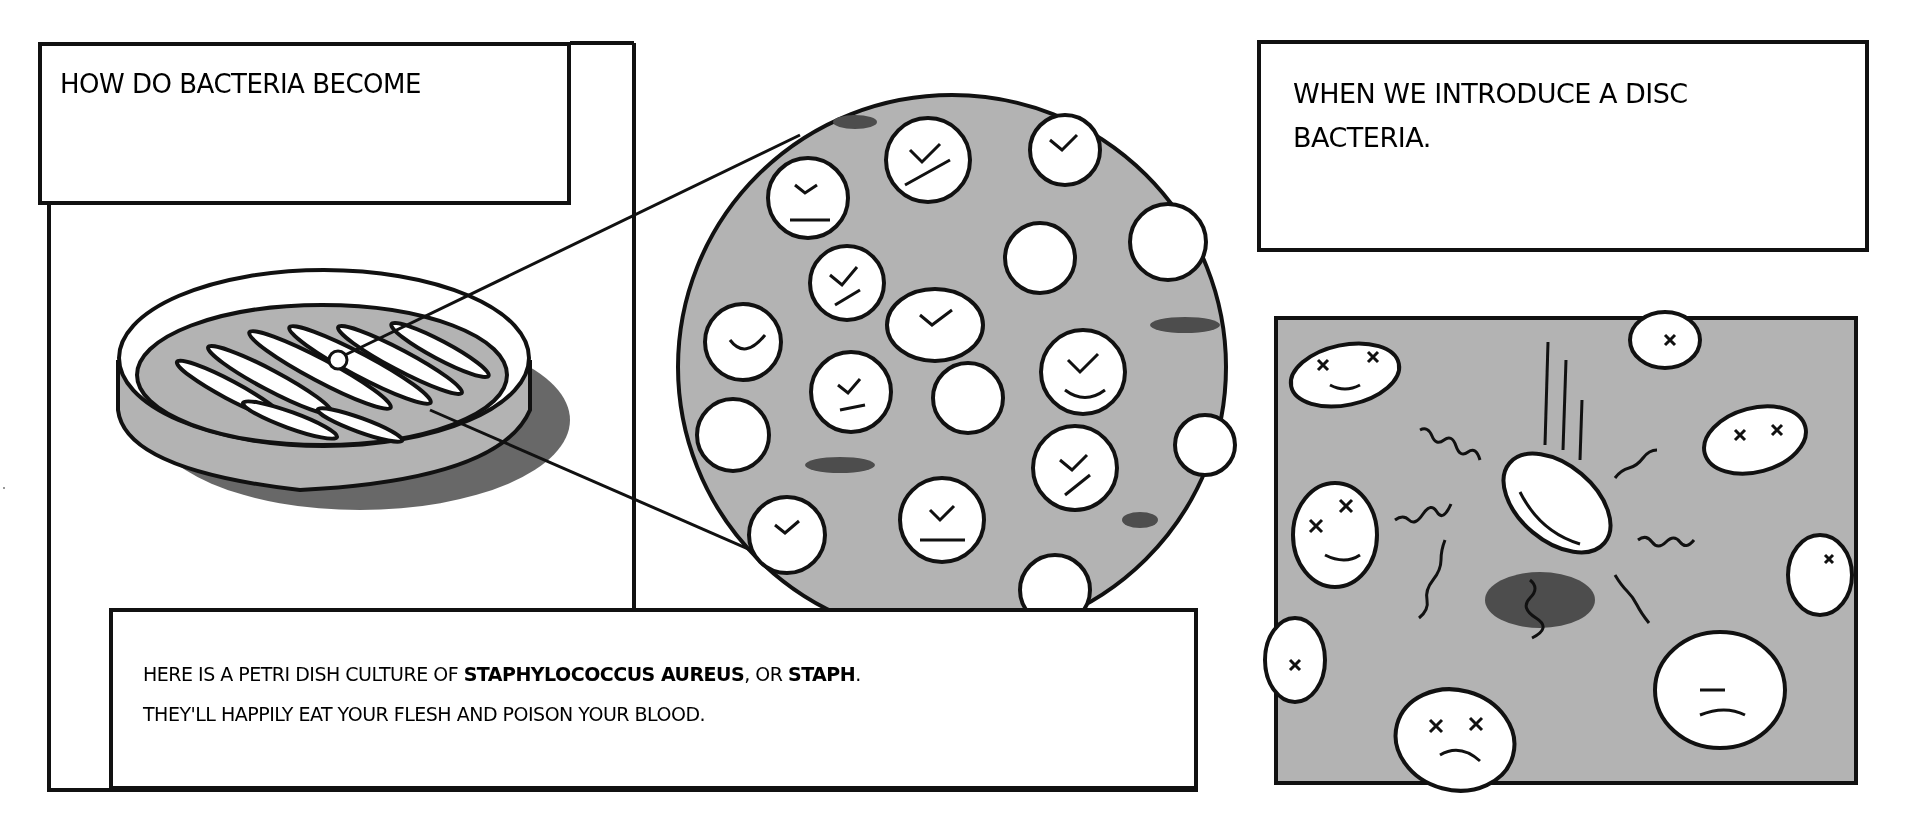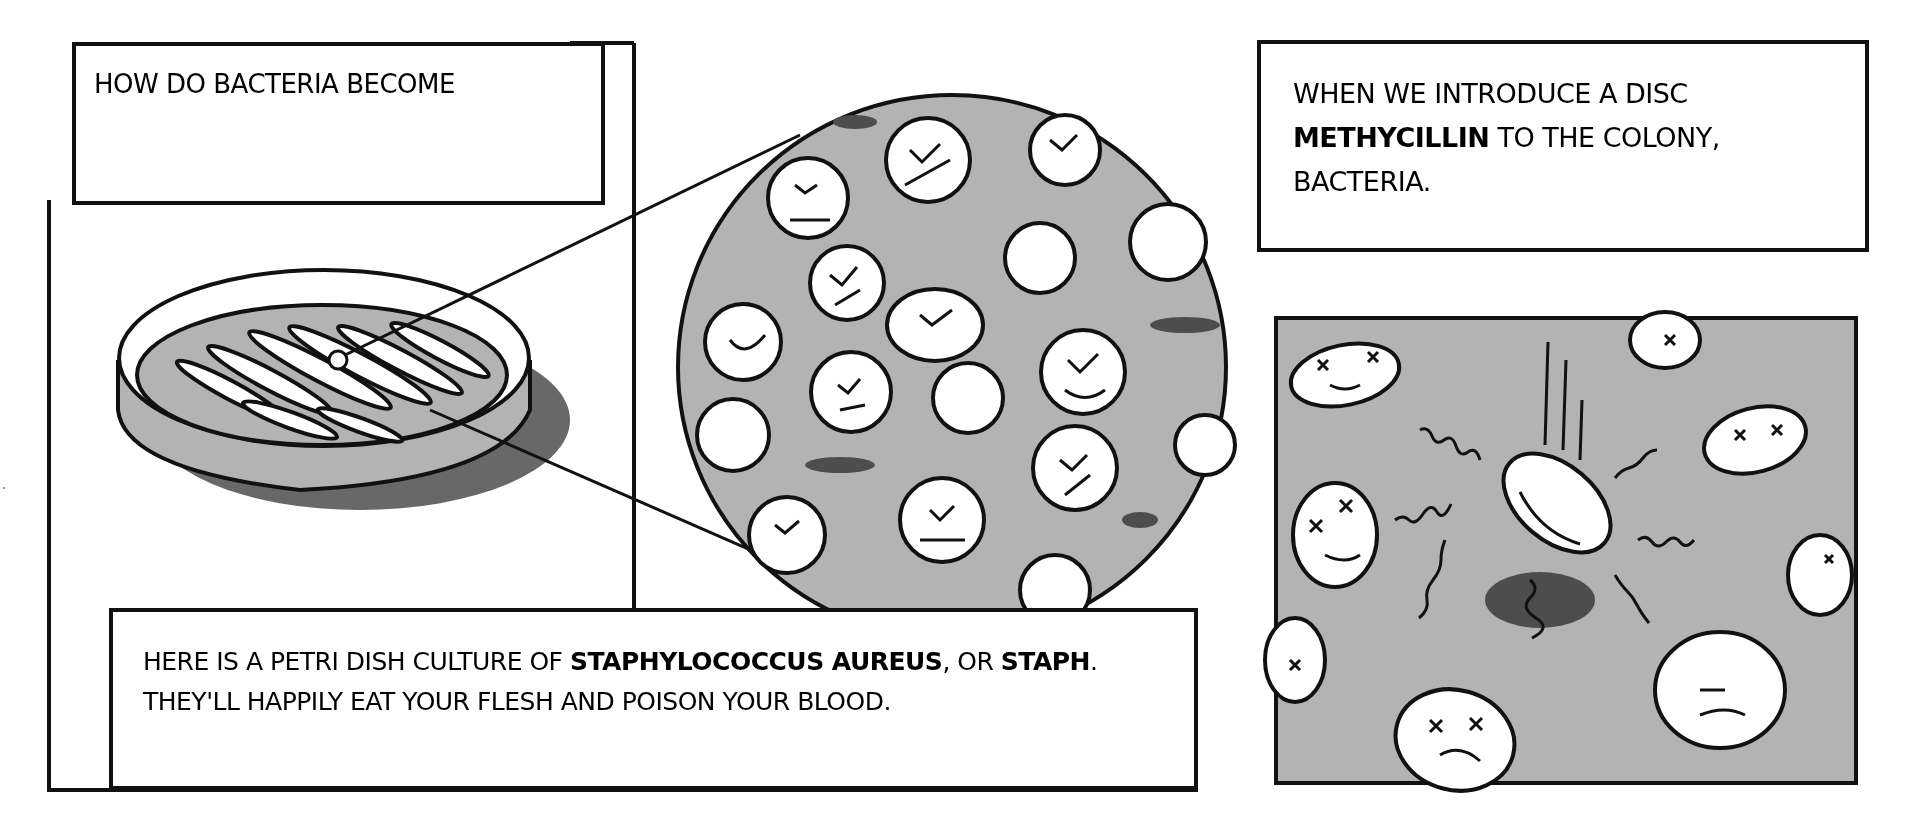--- a/index.html
+++ b/index.html
@@ -4,22 +4,22 @@
 <style>
   html, body { margin:0; padding:0; background:#ffffff; }
   body { width:1920px; height:838px; position:relative; overflow:hidden;
          font-family: "DejaVu Sans", sans-serif; color:#000; }
   .art { position:absolute; left:0; top:0; width:1920px; height:838px; }
   .caption { position:absolute; background:#fff; border:4px solid #111; box-sizing:border-box;
              font-family:"DejaVu Sans", sans-serif; font-size:26px; line-height:40px;
              letter-spacing:-0.5px; text-transform:uppercase; }
   .caption .line { display:block; white-space:nowrap; }
   .caption b { font-weight:bold; }
-  #cap-top-left { left:38px; top:42px; width:533px; height:163px; padding:18px 0 0 18px;margin-left:34px; }
-  #cap-bottom { left:109px; top:608px; width:1089px; height:182px; padding:30px 0 0 30px; font-size:25px; line-height:40px; }
+  #cap-top-left { left:38px; top:42px; width:533px; height:163px; padding:18px 0 0 18px; }
+  #cap-bottom { left:109px; top:608px; width:1089px; height:182px; padding:42px 0 0 30px; font-size:19px; line-height:40px; }
   #cap-right { left:1257px; top:40px; width:612px; height:212px; padding:28px 0 0 32px; font-size:27px; line-height:44px; }
 </style>
 </head>
 <body>
 
 <svg class="art" viewBox="0 0 1920 838" xmlns="http://www.w3.org/2000/svg">
 
   <g fill="none" stroke="#111" stroke-width="4">
     <polyline points="49,200 49,790 1198,790"></polyline>
     <line x1="634" y1="43" x2="634" y2="610"></line>
@@ -154,15 +154,14 @@
   <span class="line">HOW DO BACTERIA BECOME</span>
 </div>
 
 <div class="caption" id="cap-bottom">
   <span class="line"><span>HERE IS A PETRI DISH CULTURE OF </span><b>STAPHYLOCOCCUS  AUREUS</b><span>, OR </span><b>STAPH</b><span>.</span></span>
   <span class="line">THEY'LL HAPPILY EAT YOUR FLESH AND POISON YOUR BLOOD.</span>
 </div>
 
 <div class="caption" id="cap-right">
   <span class="line">WHEN WE INTRODUCE A DISC</span>
-  <span class="line"><b>METHYCILLIN</b><span> TO THE COLONY,</span></span>
   <span class="line">BACTERIA.</span>
 </div>
 
 </body></html>

